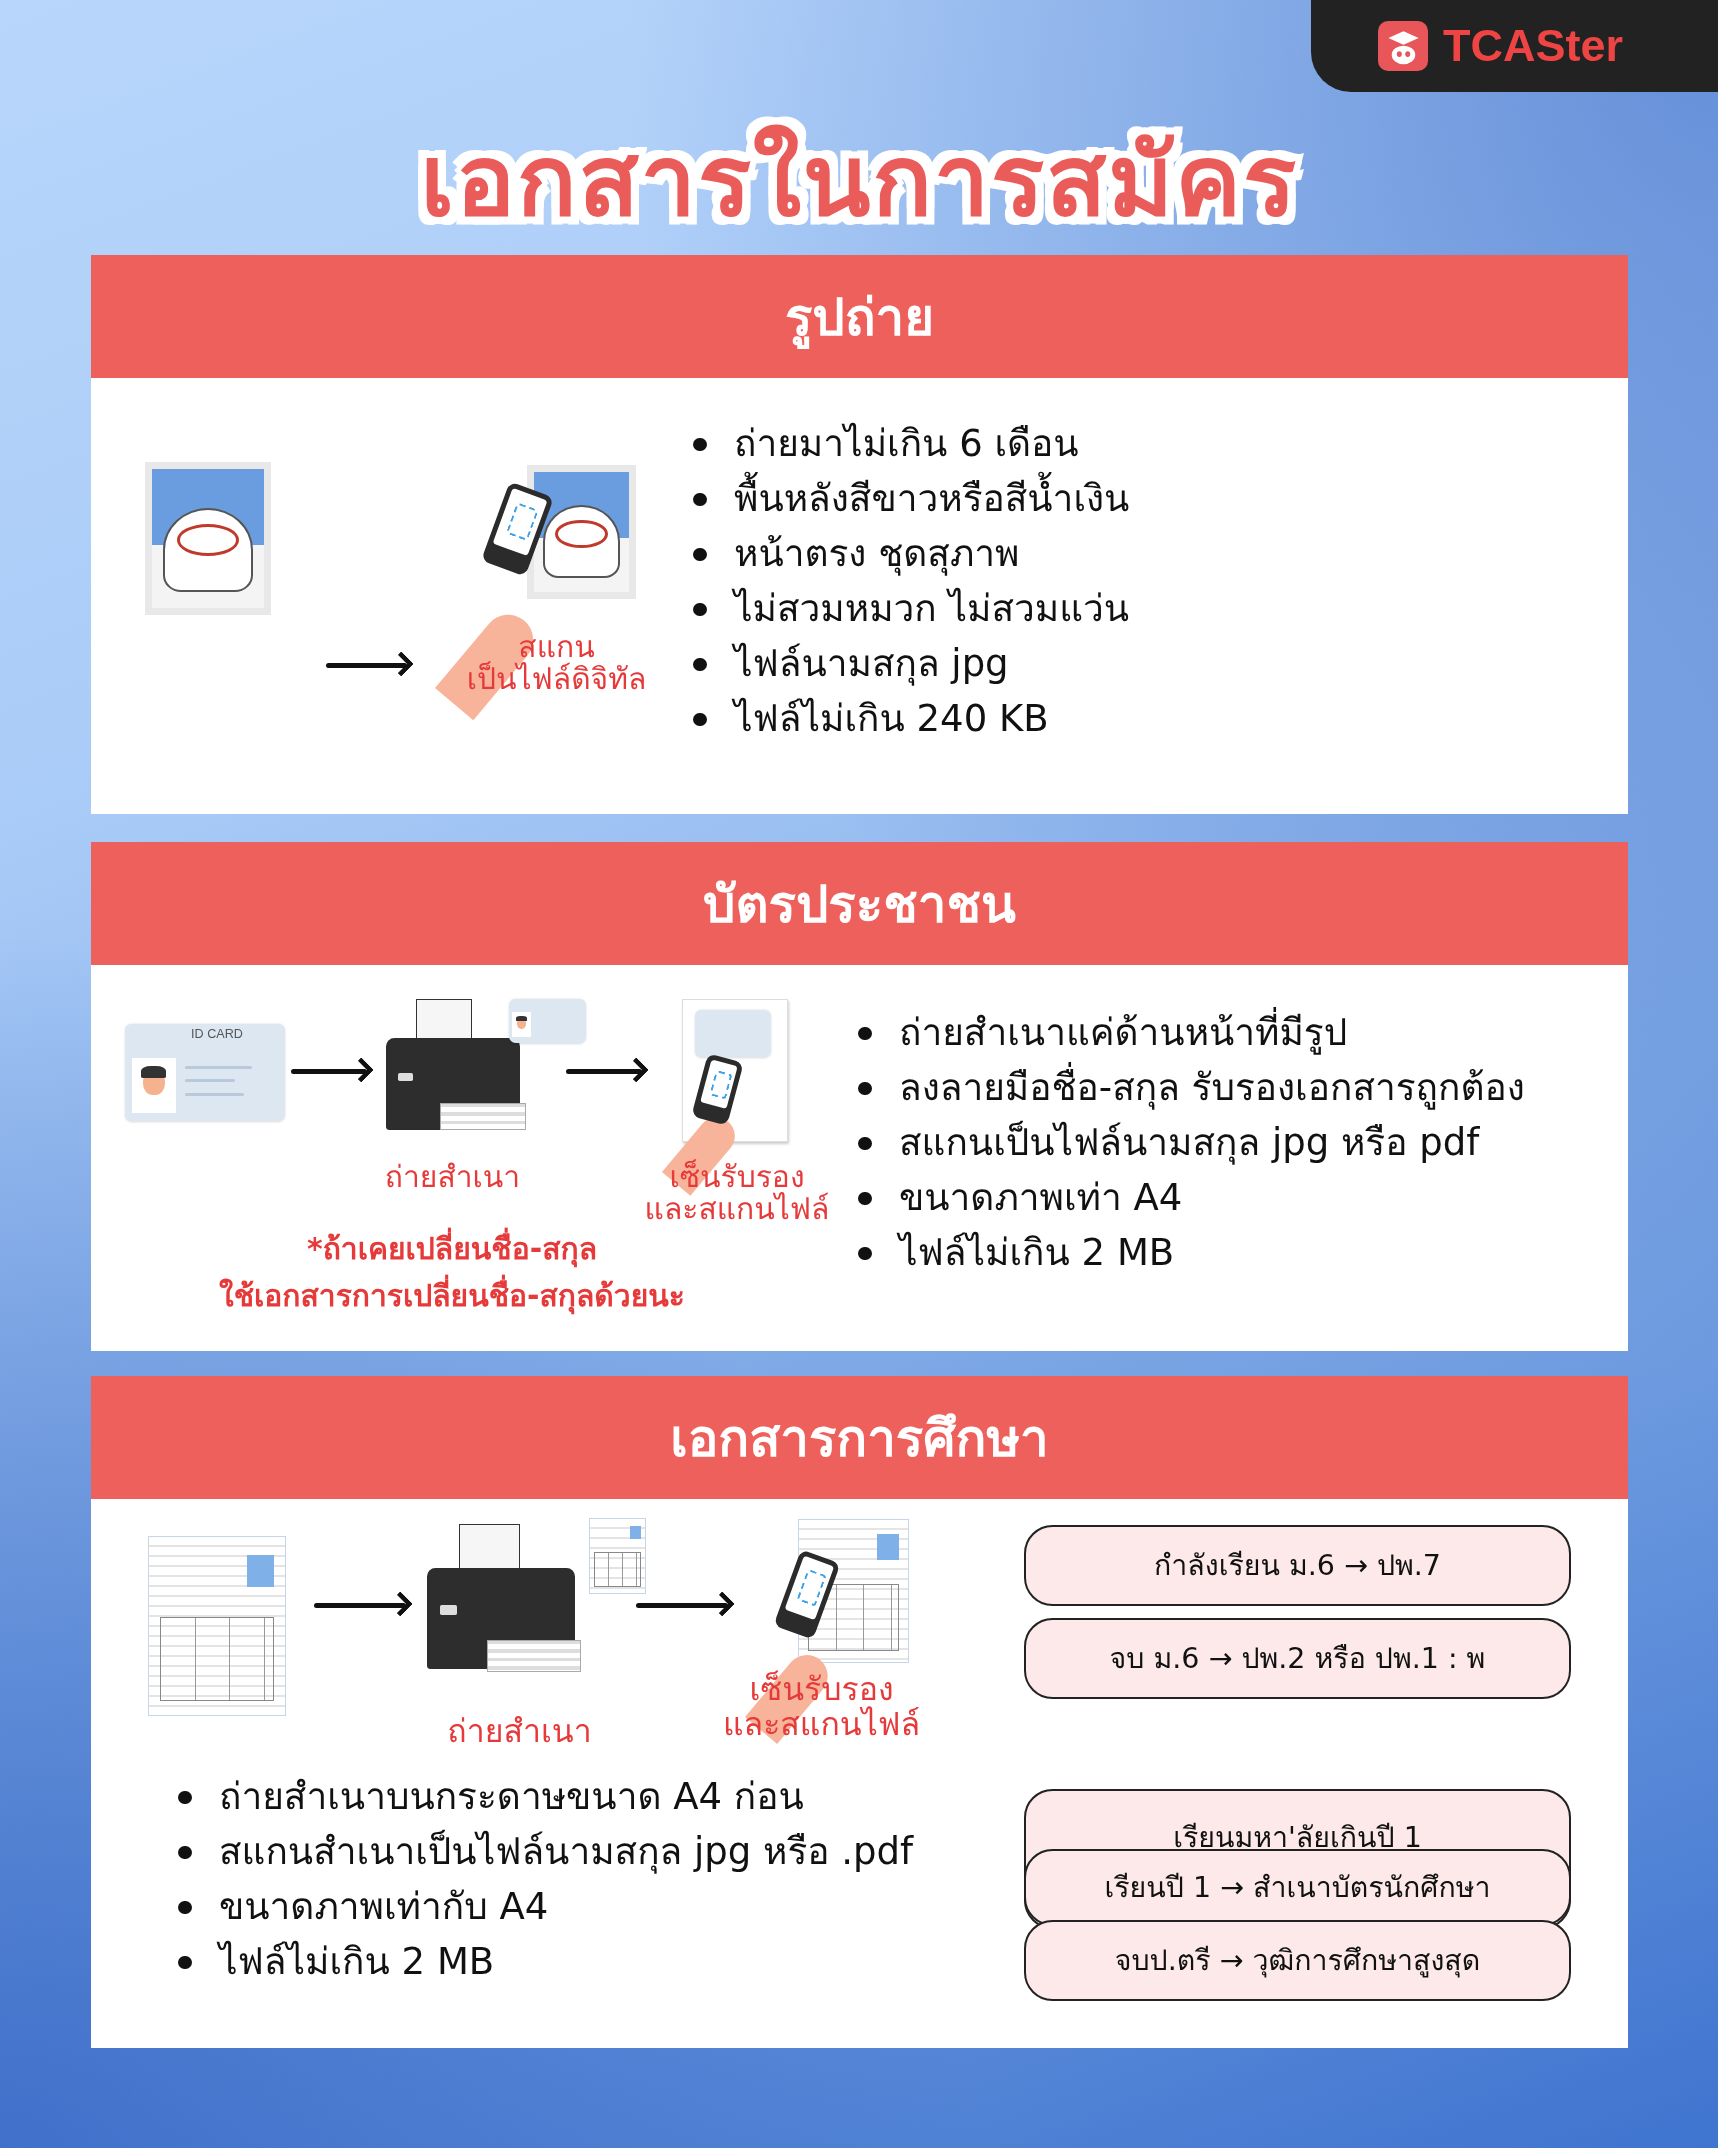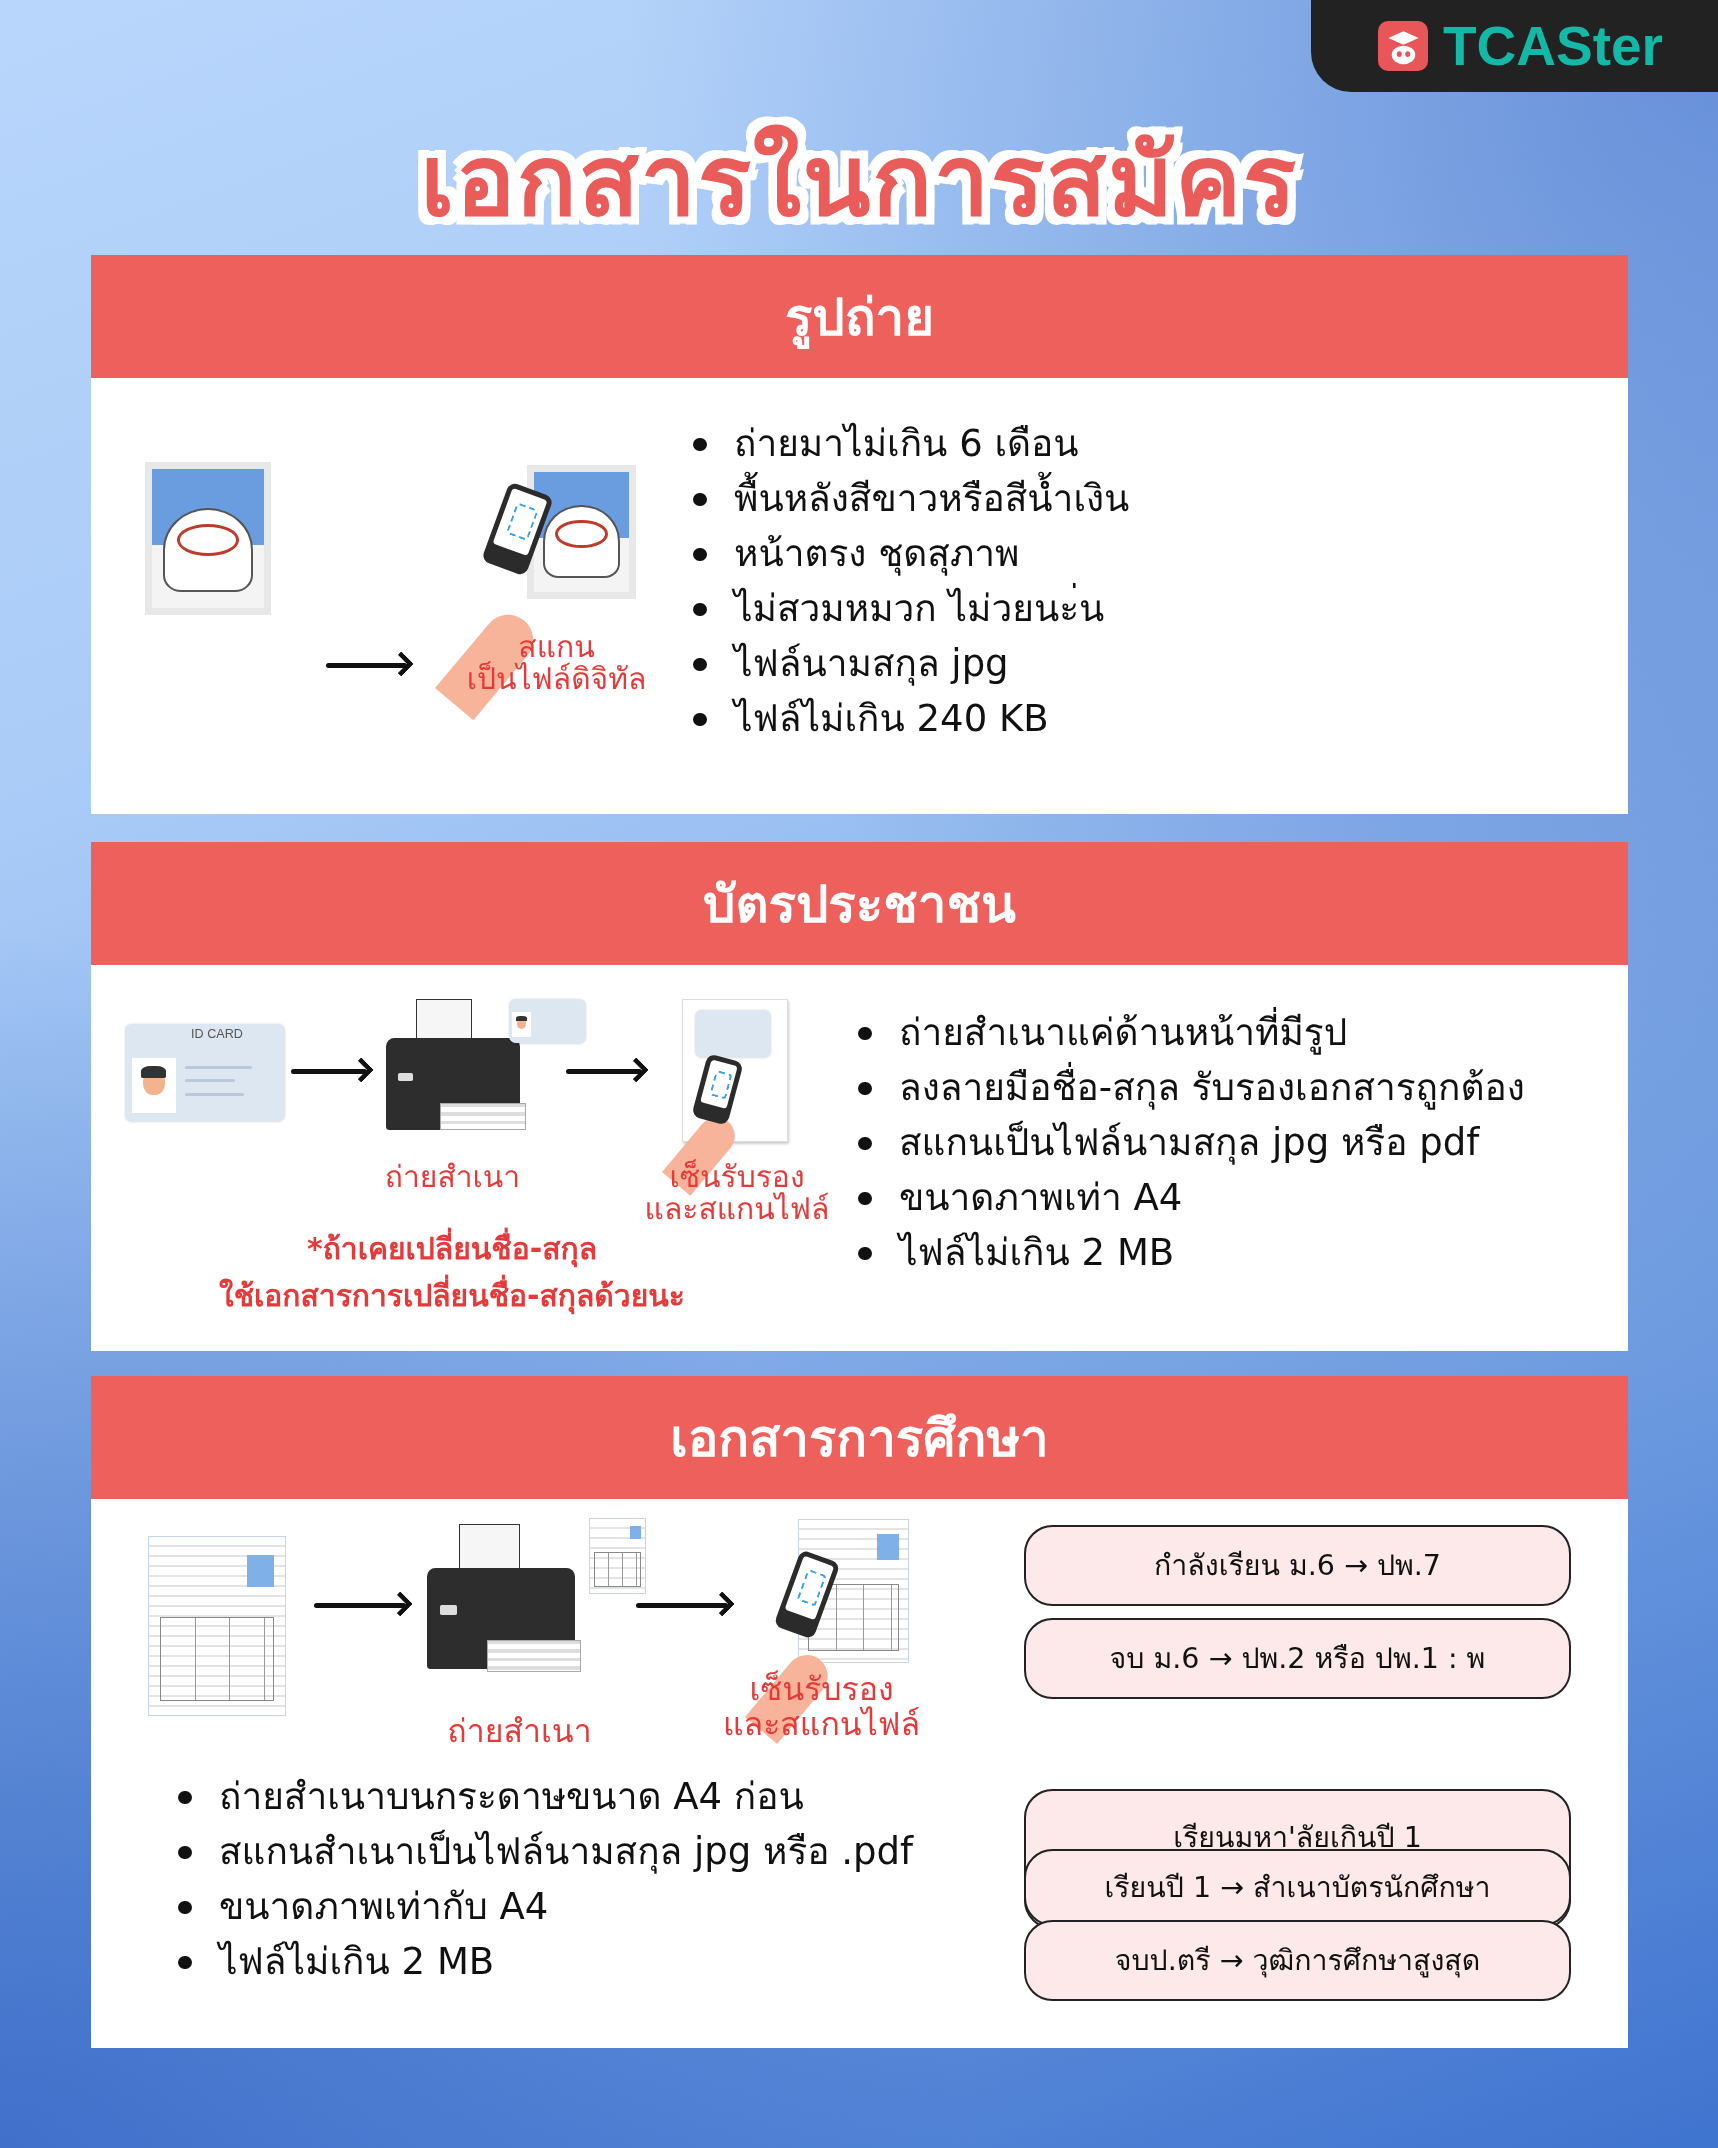--- a/index.html
+++ b/index.html
@@ -18,22 +18,22 @@
   .brand {
     position: absolute; right: 0; top: 0; width: 407px; height: 92px;
     background: #222; border-bottom-left-radius: 40px;
     display: flex; align-items: center; padding-left: 67px; box-sizing: border-box;
   }
   .brand-logo {
     width: 50px; height: 50px; border-radius: 10px; background: #e8565a;
     display: flex; align-items: center; justify-content: center; margin-right: 15px;
   }
   .brand-name {
-    color: #14b8a6; font-family: "Liberation Sans", sans-serif; font-weight: bold;
-    font-size: 55px; letter-spacing: 0px;
+    color: #ef4444; font-family: "Liberation Sans", sans-serif; font-weight: bold;
+    font-size: 45px; letter-spacing: 0px;
   }
   
   .title {
     position: absolute; top: 101px; left: 0; width: 1718px; text-align: center;
     font-family: "DejaVu Sans", sans-serif; font-weight: bold; font-size: 99px;
     color: #ea5c5a; letter-spacing: 1.7px;
     text-shadow: 0 0 0 #fff, 5px 5px 0 #fff, -5px -5px 0 #fff, 5px -5px 0 #fff, -5px 5px 0 #fff,
                  0 6.7px 0 #fff, 0 -6.7px 0 #fff, 6.7px 0 0 #fff, -6.7px 0 0 #fff,
                  8.4px 8.4px 0 #fff, -8.4px 8.4px 0 #fff, 8.4px -8.4px 0 #fff, -8.4px -8.4px 0 #fff;
   }
@@ -168,21 +168,21 @@
         <div class="phone-screen"></div>
       </div>
     <div class="caption" style="left:352px; top:253px; width:227px;">
       <div>สแกน</div>
       <div>เป็นไฟล์ดิจิทัล</div>
     </div>
     <ul class="bullets" style="left:599px; top:38px;">
       <li>ถ่ายมาไม่เกิน 6 เดือน</li>
       <li>พื้นหลังสีขาวหรือสีน้ำเงิน</li>
       <li>หน้าตรง ชุดสุภาพ</li>
-      <li>ไม่สวมหมวก ไม่วยนะ่น</li>
+      <li>ไม่สวมหมวก ไม่สวมแว่น</li>
       <li>ไฟล์นามสกุล jpg</li>
       <li>ไฟล์ไม่เกิน 240 KB</li>
     </ul>
   </div>
 </div>
 
 <div class="section" style="top:842px;">
   <div class="sec-header">บัตรประชาชน</div>
   <div class="sec-body" style="height:386px;">
 

